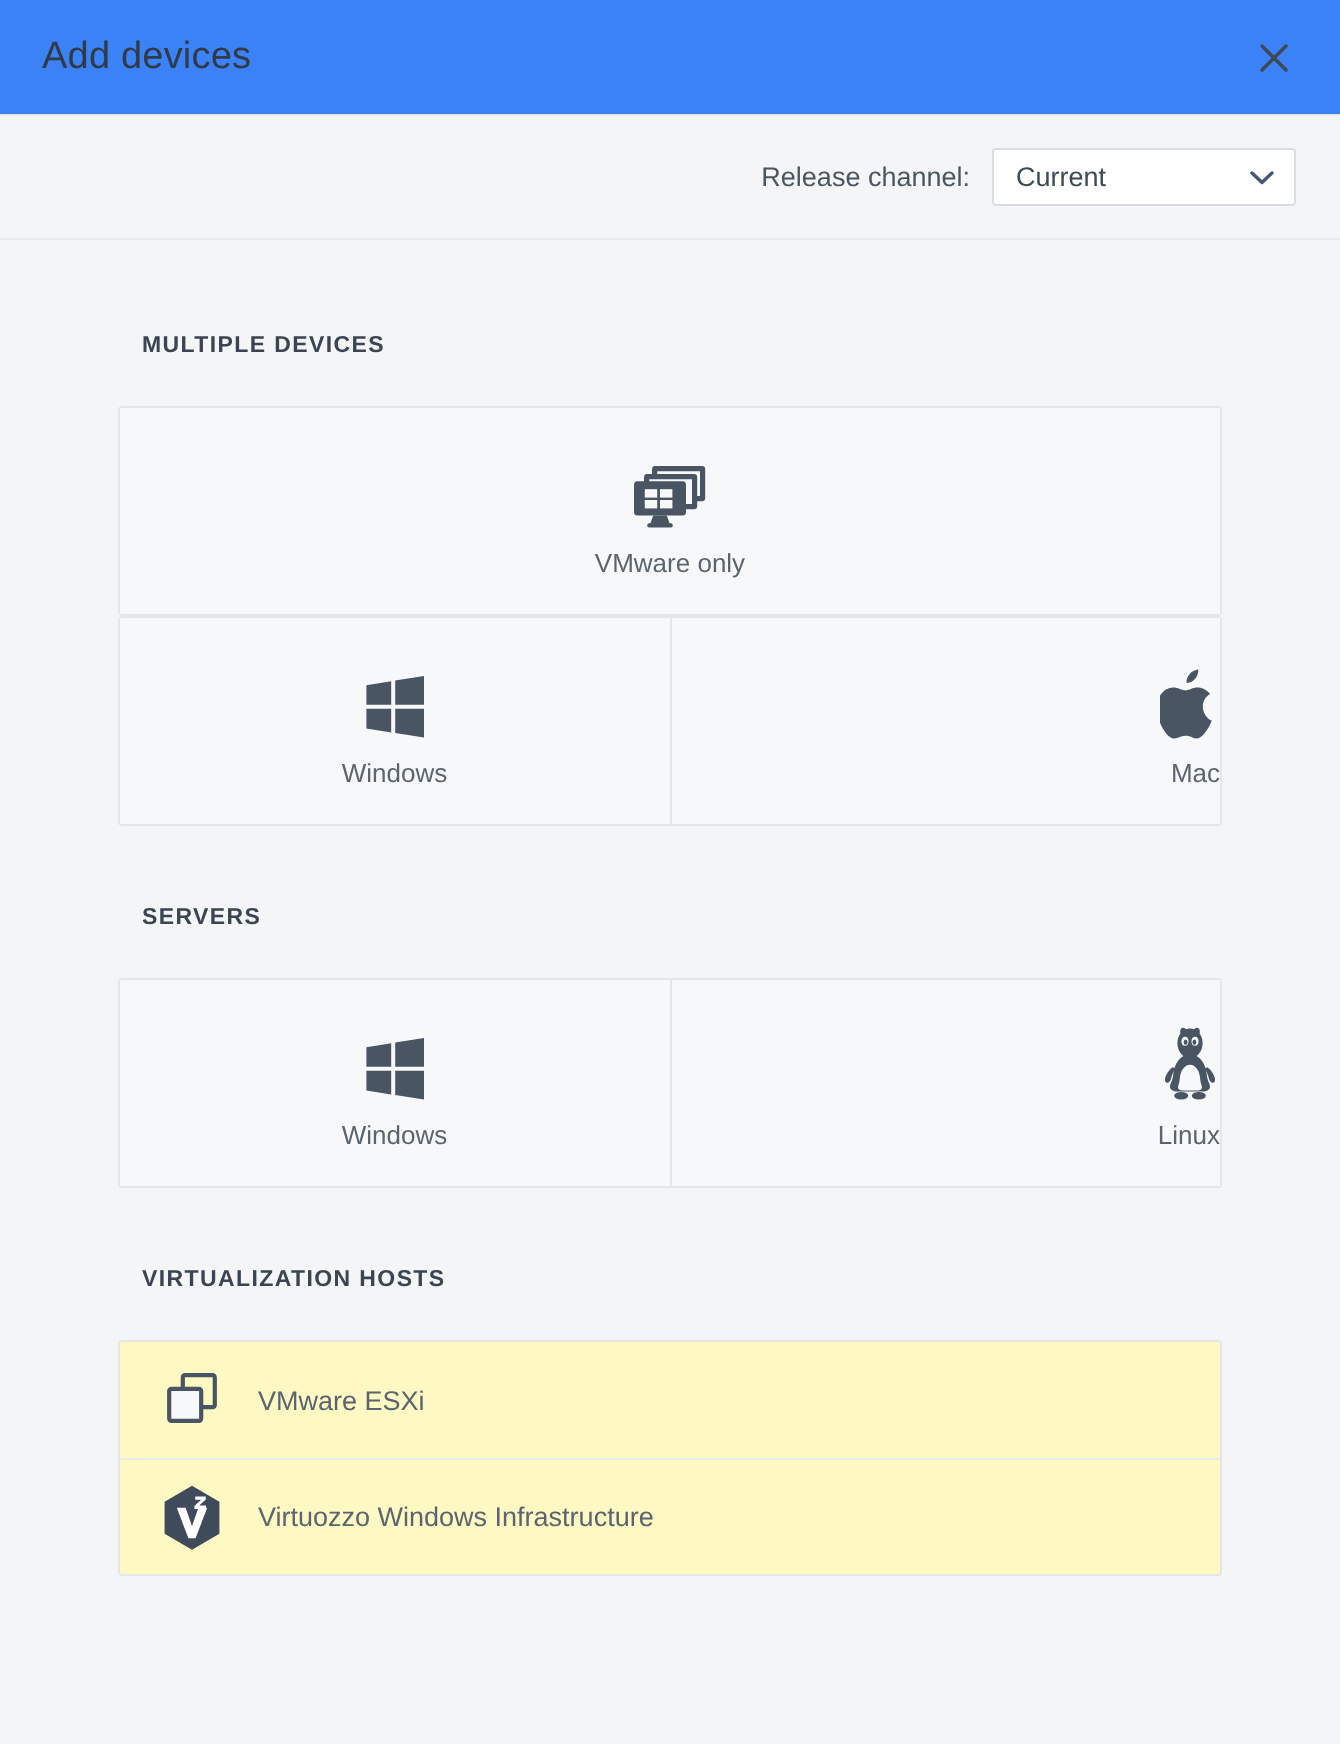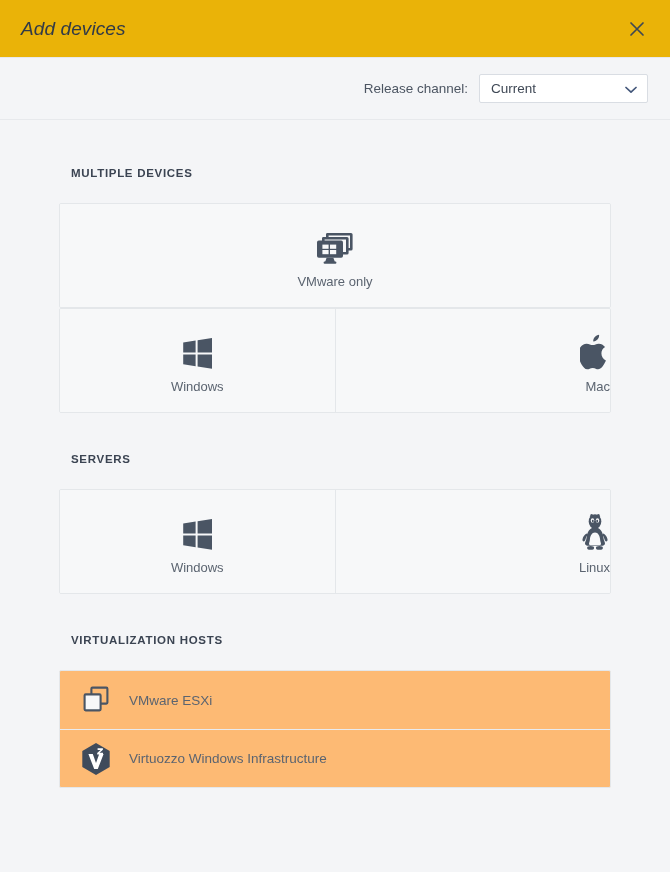--- a/index.html
+++ b/index.html
@@ -11,25 +11,24 @@
     overflow: hidden;
     background: #f4f5f7;
     font-family: "Liberation Sans", sans-serif;
     -webkit-font-smoothing: antialiased;
   }
 
   
   .titlebar {
     position: relative;
     height: 58px;
-    background: #eab308;
+    background: #3b82f6;
     border-bottom: 1px solid #e7e9ec;
     display: flex;
     align-items: center;
-    font-style: italic;
   }
   .dialog-title {
     font-size: 19px;
     color: #313a47;
     font-weight: 400;
     margin-left: 21px;
     letter-spacing: .1px;
   }
   .close-btn {
     position: absolute;
@@ -59,21 +58,21 @@
     padding-right: 22px;
   }
   .channel-label {
     font-size: 13.5px;
     color: #4c5562;
     margin-right: 11px;
     padding-left: 24px;
   }
   .channel-select {
     position: relative;
-    width: 169px;
+    width: 152px;
     height: 29px;
     background: #ffffff;
     border: 1px solid #d9dde3;
     border-radius: 2px;
     display: flex;
     align-items: center;
     cursor: pointer;
   }
   .channel-select .value {
     font-size: 13.5px;
@@ -136,21 +135,21 @@
     margin-bottom: 9px;
   }
   .tile .ico svg { display: block; }
   .tile .tile-label {
     font-size: 13px;
     color: #5b6470;
   }
 
   
   .host-list {
-    background: #fdba74;
+    background: #fef9c3;
     border: 1px solid #e4e7ea;
     border-radius: 2px;
     overflow: hidden;
   }
   .host-row {
     height: 58px;
     display: flex;
     align-items: center;
     padding-left: 19px;
     cursor: pointer;

